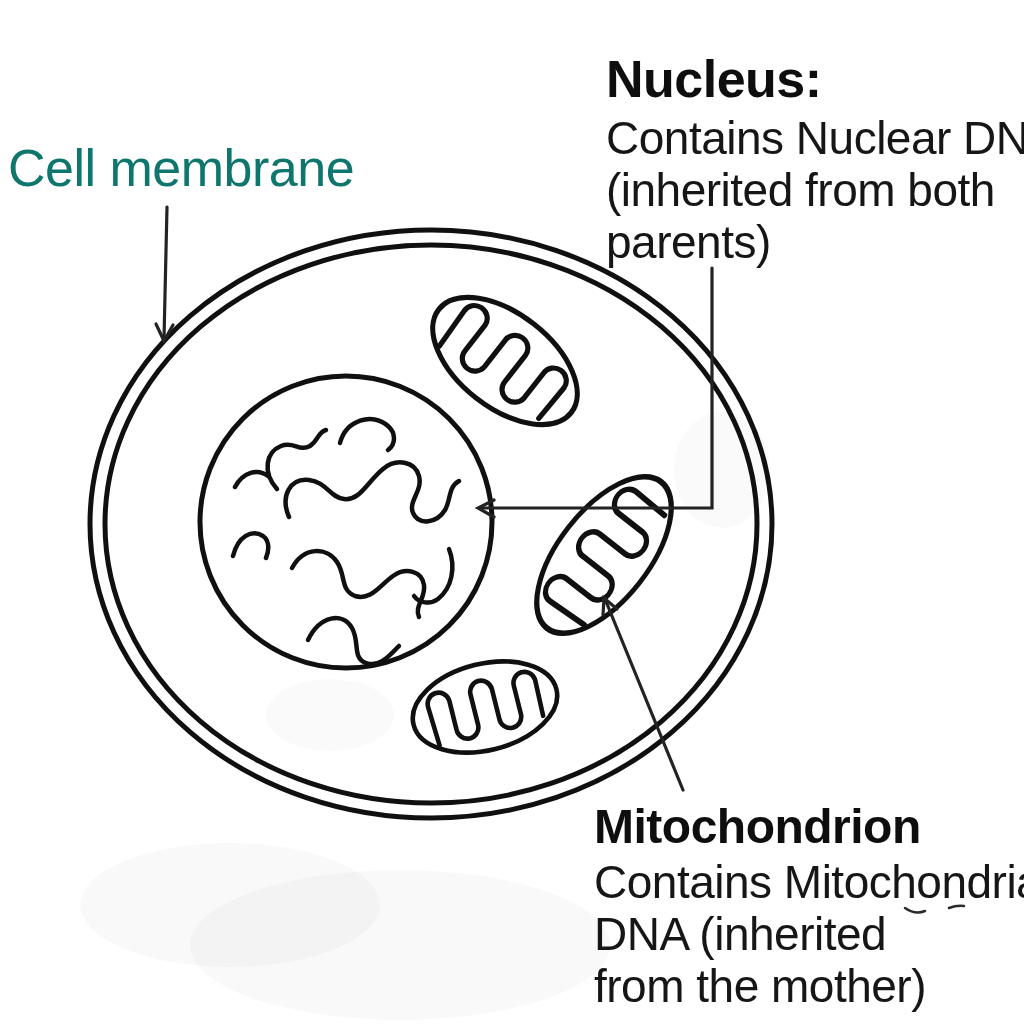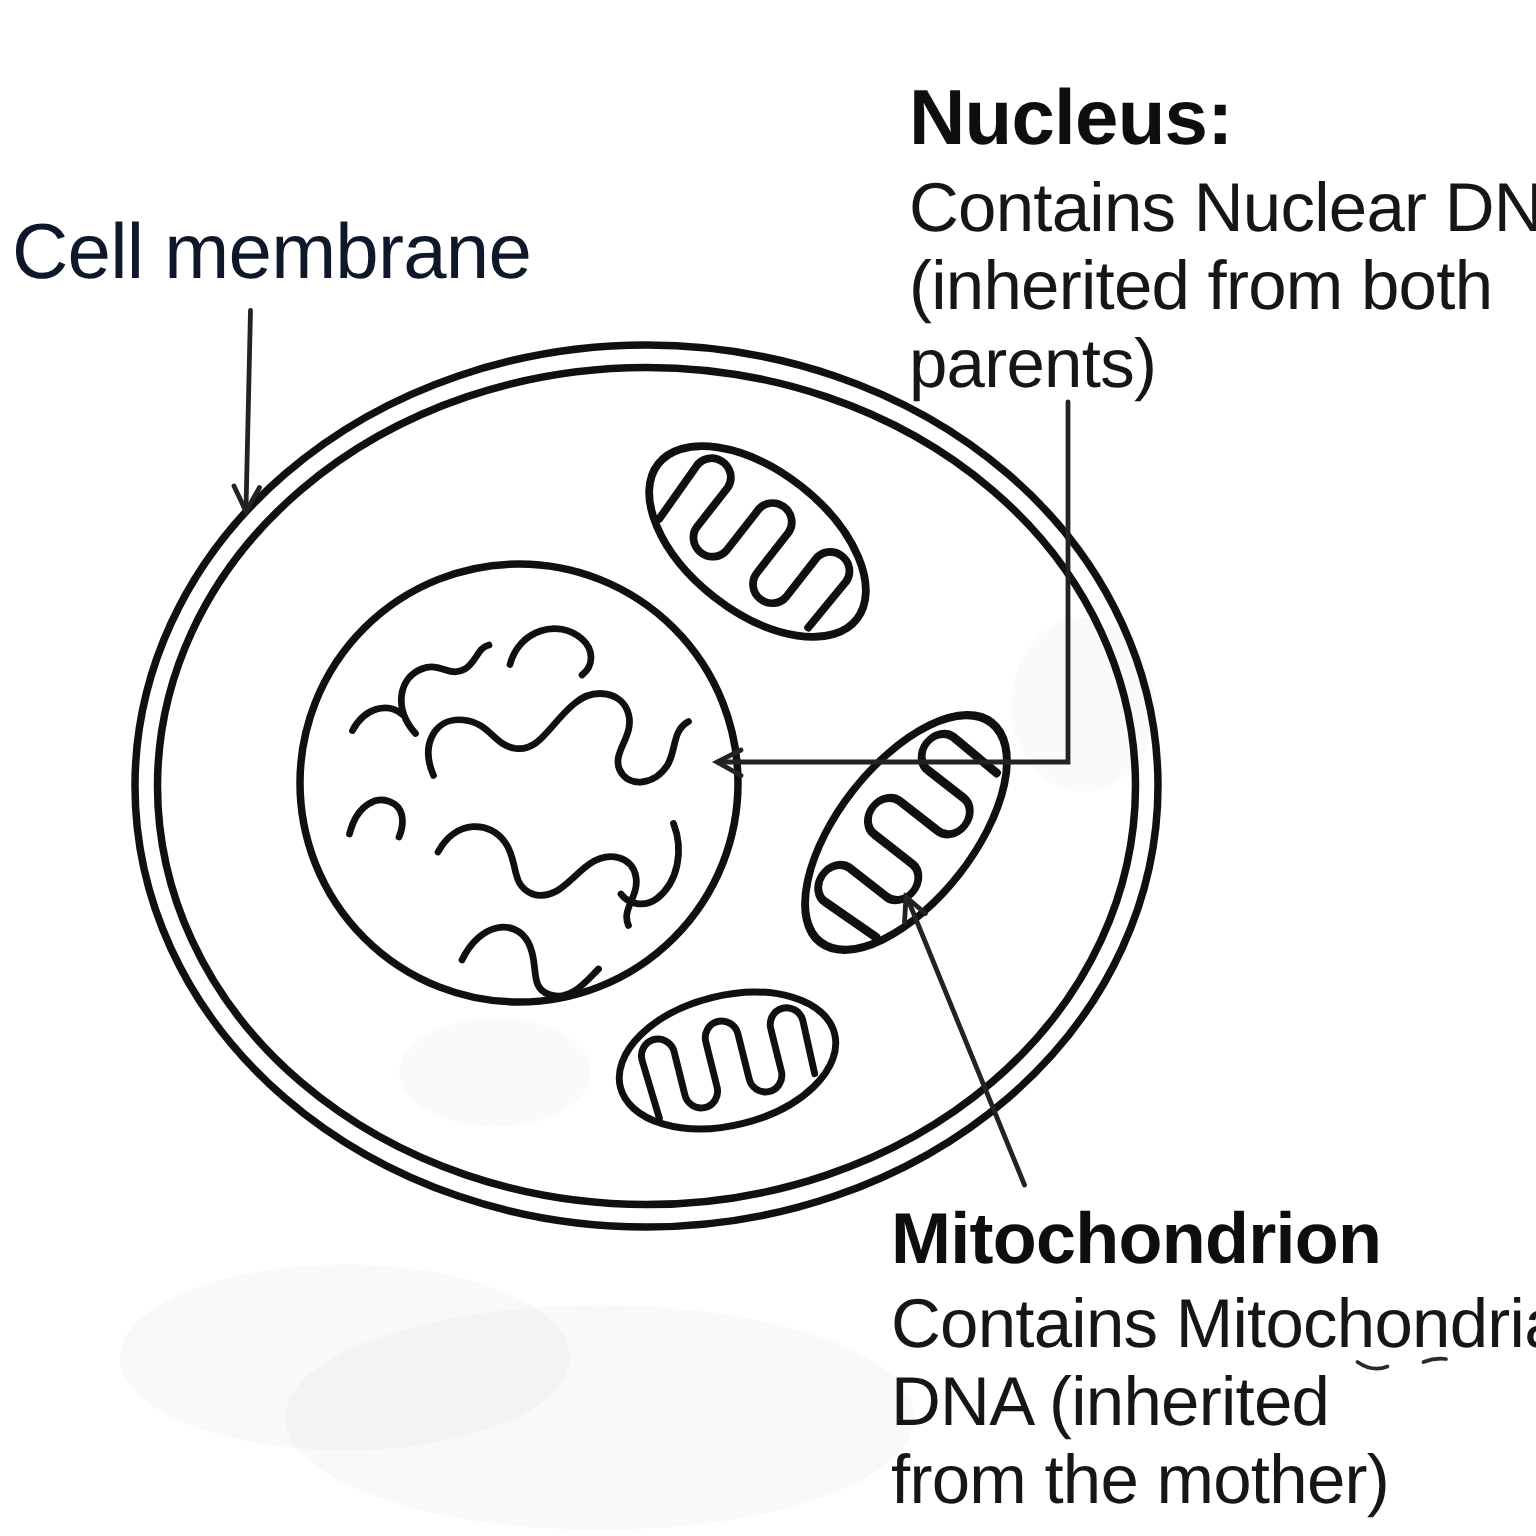--- a/index.html
+++ b/index.html
@@ -18,21 +18,21 @@
     background: #ffffff;
     color: #111111;
   }
   .canvas svg {
     position: absolute;
     left: 0;
     top: 0;
   }
   .label {
     position: absolute;
-    color: #0f172a;
+    color: #0f766e;
     letter-spacing: -0.5px;
     white-space: nowrap;
   }
   .label-cell-membrane {
     left: 8px;
     top: 141px;
     font-size: 52px;
     line-height: 54px;
     font-weight: 400;
   }

